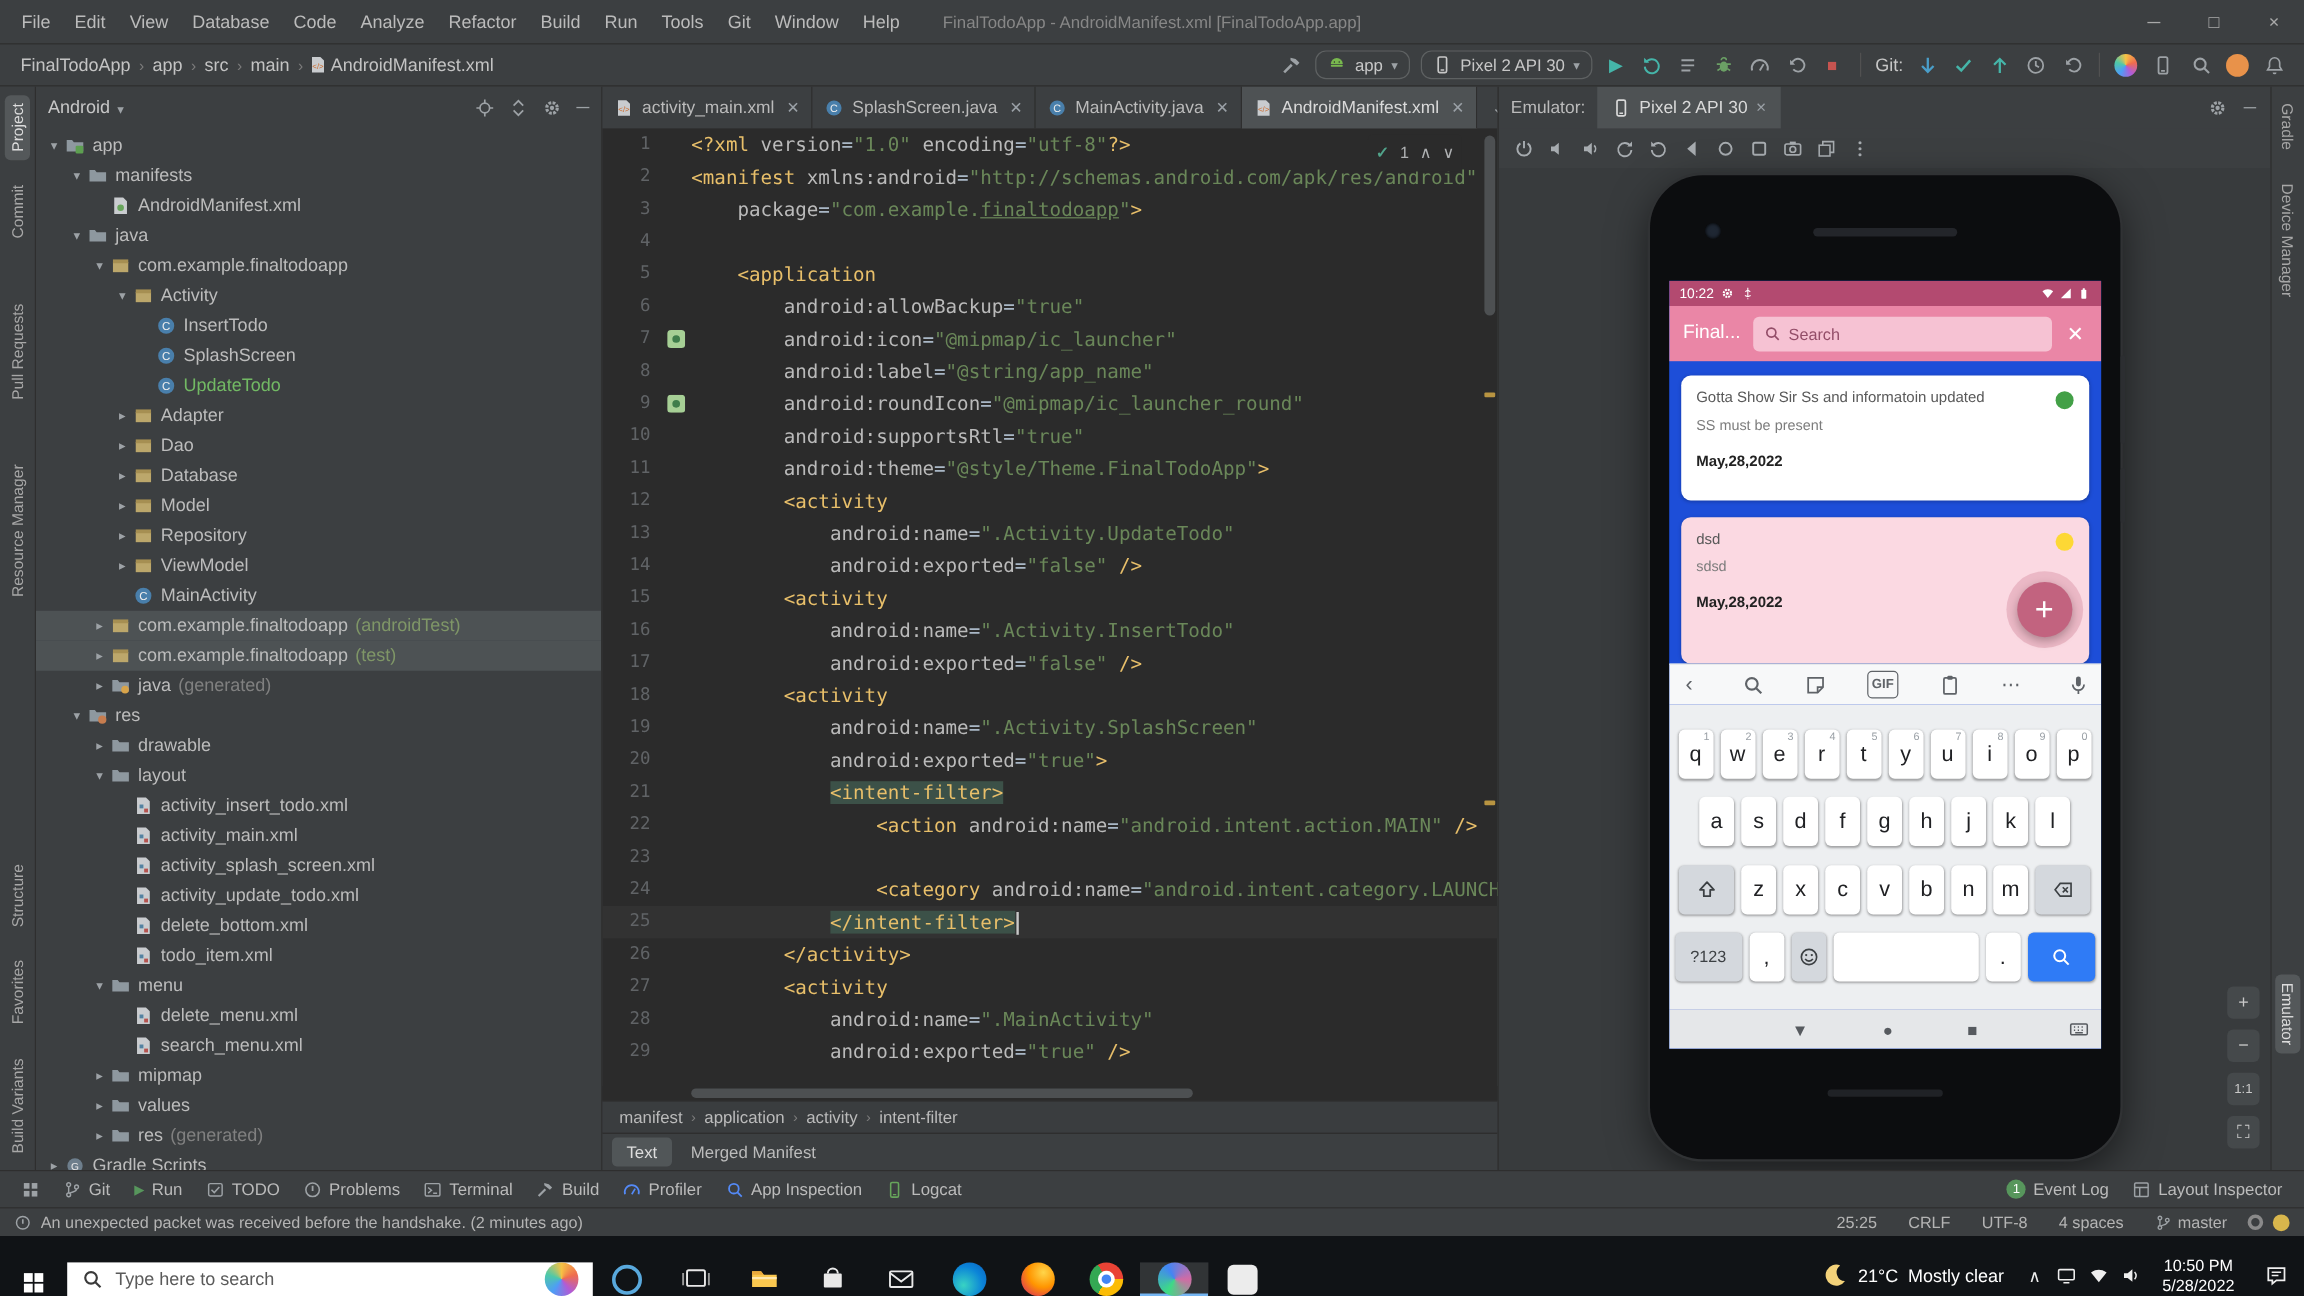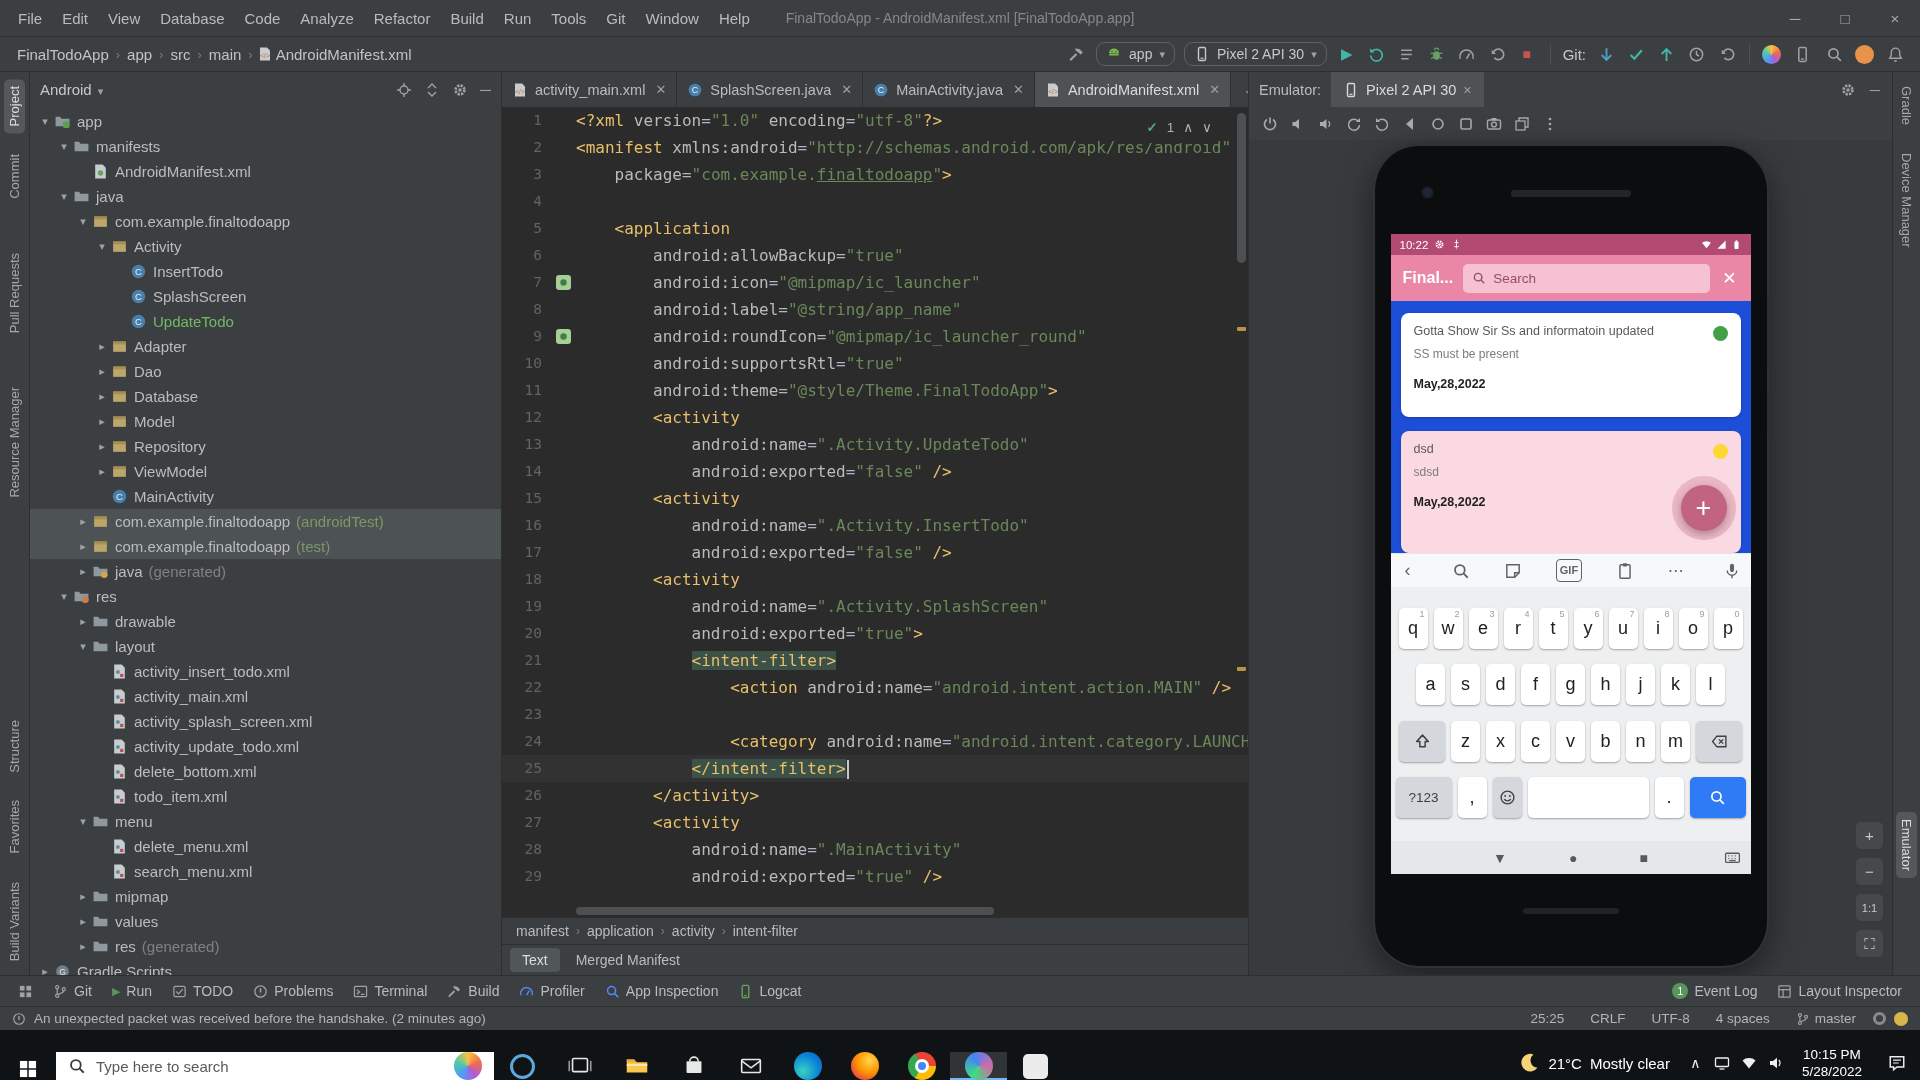--- a/index.html
+++ b/index.html
@@ -102,21 +102,21 @@
 .cam{position:absolute;left:46px;top:40px;width:13px;height:13px;border-radius:50%;background:#1f2733;box-shadow:inset 0 0 3px #000}
 .slit{position:absolute;left:50%;transform:translateX(-50%);top:44px;width:120px;height:7px;border-radius:4px;background:#23252a}
 .bezel-bot{flex:1;position:relative;width:100%}
 .slit2{position:absolute;left:50%;transform:translateX(-50%);top:34px;width:96px;height:6px;border-radius:3px;background:#202226}
 .side-btn{position:absolute;right:-4px;width:4px;background:#2c2e31;border-radius:2px}
 .screen{width:360px;height:640px;flex:0 0 640px;background:#1d4ed8;display:flex;flex-direction:column;overflow:hidden;position:relative}
 .p-status{height:21px;flex:0 0 21px;background:#b34a70;color:#fff;display:flex;align-items:center;padding:0 9px;font-size:11.5px;gap:6px}
 .p-status .ic{width:11px;height:11px;color:#fff}
 .p-status .right{margin-left:auto;display:flex;gap:4px;align-items:center}
 .p-appbar{height:46px;flex:0 0 46px;background:#ea86a6;display:flex;align-items:center;padding:0 12px;gap:10px}
-.p-title{color:#fff;font-size:16px;font-weight:bold;white-space:nowrap}
+.p-title{color:#fff;font-size:16px;font-weight:normal;white-space:nowrap}
 .p-search{flex:1;height:29px;background:#f6c2d3;border-radius:5px;display:flex;align-items:center;gap:7px;padding:0 9px;color:#934d68;font-size:13.5px}
 .p-search .ic{width:14px;height:14px}
 .p-close{color:#fff;font-size:17px;padding:0 2px}
 .p-body{flex:1;position:relative;padding:12px 10px 0;overflow:hidden}
 .card{background:#fff;border-radius:8px;box-shadow:0 1px 3px rgba(0,0,0,.22);padding:11px 13px;position:relative;margin-bottom:14px}
 .card .dot{position:absolute;right:13px;top:13px;width:15px;height:15px;border-radius:50%}
 .card .t{font-size:12.5px;color:#595959;padding-right:28px}
 .card .st{font-size:12px;color:#7c7c7c;margin-top:9px}
 .card .dt{font-size:12.5px;color:#222;font-weight:bold;margin-top:16px}
 .fab{position:absolute;right:24px;bottom:22px;width:46px;height:46px;border-radius:50%;background:#c2637f;color:#fff;display:flex;align-items:center;justify-content:center;font-size:27px;box-shadow:0 0 0 9px rgba(194,99,127,.28),0 3px 8px rgba(0,0,0,.35)}
@@ -1451,21 +1451,21 @@
             </svg>
           </span>
           <span class="tray-ic">
             <svg viewBox="0 0 16 16">
               <path d="M2 6v4h3l4 3.2V2.8L5 6z" fill="currentColor"></path>
               <path d="M10.8 5a4.6 4.6 0 0 1 0 6" fill="none" stroke="currentColor" stroke-width="1.2"></path>
             </svg>
           </span>
         </span>
       <span class="clockblk">
-        <div>10:15 PM</div>
+        <div>10:50 PM</div>
         <div>5/28/2022</div>
       </span>
       <span class="notif" id="notifIcon">
           <svg viewBox="0 0 16 16">
             <path d="M2 2.5h12v9H8l-3 2.5v-2.5H2z" fill="none" stroke="currentColor" stroke-width="1.3"></path>
             <path d="M4.5 5.5h7M4.5 8h5" stroke="currentColor" stroke-width="1.1"></path>
           </svg>
         </span>
     </span>
   </div>

